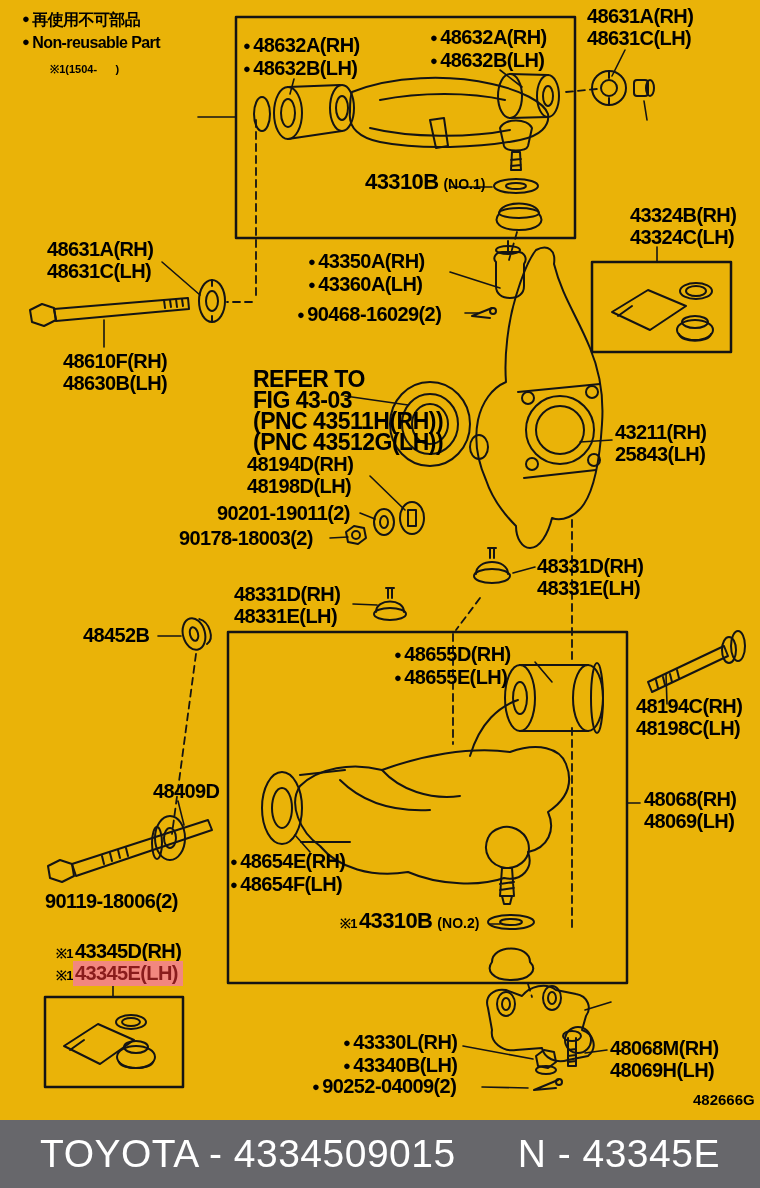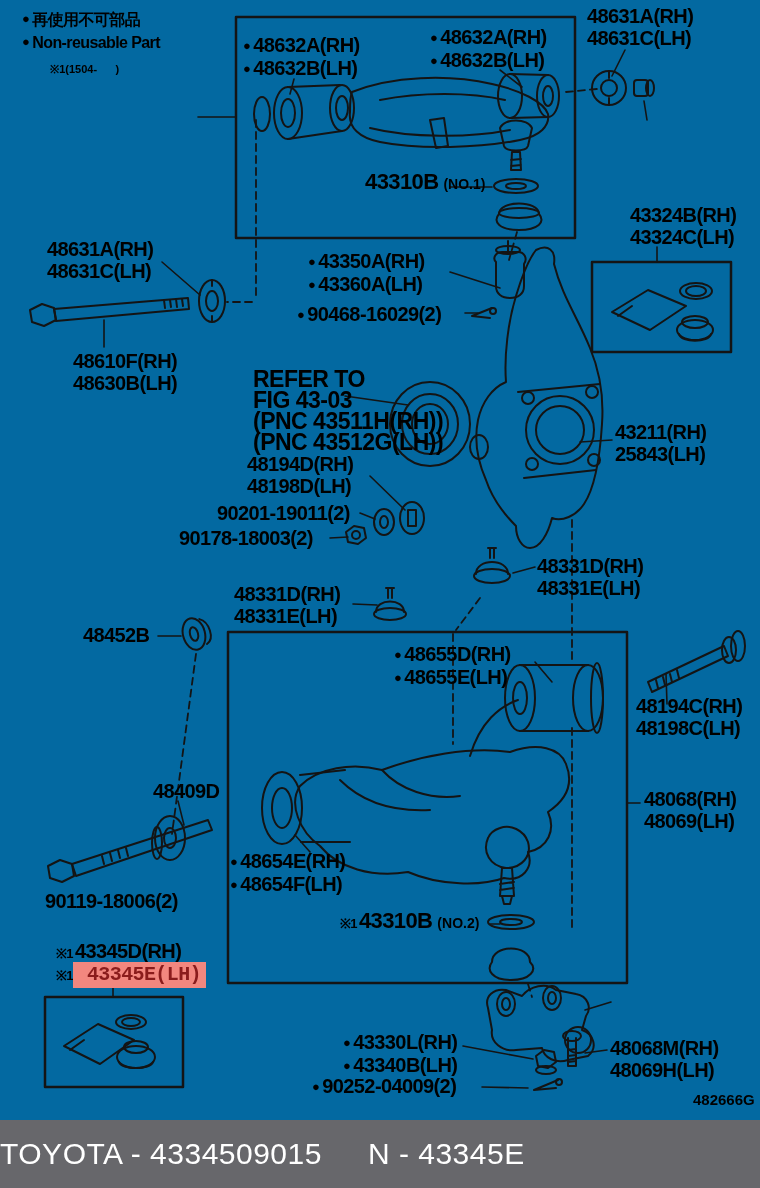--- a/index.html
+++ b/index.html
@@ -1,33 +1,33 @@
 <!DOCTYPE html>
 <html style="--hl: #f2877f; --hlt: #8a1c1c; --fbg: #67676b;"><head>
 <meta charset="utf-8">
 <style>
   html,body{margin:0;padding:0;background:#fff;}
-  .page{position:relative;width:760px;height:1188px;background:#0369a1;overflow:hidden;
+  .page{position:relative;width:760px;height:1188px;background:#eab308;overflow:hidden;
         font-family:"Liberation Sans",sans-serif;color:#000;}
   .art{position:absolute;left:0;top:0;}
   .lbl{position:absolute;font-weight:700;font-size:20px;line-height:22px;
        letter-spacing:-0.6px;white-space:nowrap;color:#000;}
   .lbl.sm{font-size:11px;letter-spacing:0;margin-left:26px;}
   .lbl.jp{font-size:16px;}
   .b{font-size:13px;vertical-align:2px;margin-right:3px;}
   .star{font-size:13px;margin-right:2px;}
   .no{font-size:14px;letter-spacing:0;}
   .big{font-size:22px;}
   .refer{font-size:23px;line-height:21px;letter-spacing:-0.5px;}
   .code{font-size:15px;letter-spacing:0;text-align:right;}
   .pre{white-space:pre;}
-  .hl{background:var(--hl,#f2877f);color:var(--hlt,#8a1c1c);padding:1px 5px 2px 14px;margin-left:-2px;font-family:Liberation Mono, monospace;}
+  .hl{background:var(--hl,#f2877f);color:var(--hlt,#8a1c1c);padding:1px 5px 2px 2px;margin-left:-2px;}
   .footer{position:absolute;left:0;top:1120px;width:760px;height:68px;
           background:var(--fbg,#67676b);color:#fff;display:flex;align-items:center;
-          gap:46px;font-size:30px;font-weight:400;letter-spacing:0.5px;}
+          justify-content:center;gap:62px;font-size:39px;font-weight:400;letter-spacing:0.5px;}
 </style>
 </head>
 <body>
 
 <div class="page">
 
   <svg class="art" width="760" height="1120" viewBox="0 0 760 1120">
     <g fill="none" stroke="#141414" stroke-width="2" stroke-linejoin="round" stroke-linecap="round">
 
       <rect x="236" y="17" width="339" height="221" stroke-width="2.5"></rect>
@@ -277,21 +277,21 @@
 
   <div class="lbl" style="left:297px;top:303px">
     <span class="b">●</span><span>90468-16029(2)</span>
   </div>
 
   <div class="lbl" style="left:47px;top:238px">
     <div>48631A(RH)</div>
     <div>48631C(LH)</div>
   </div>
 
-  <div class="lbl" style="left:73px;top:350px">
+  <div class="lbl" style="left:63px;top:350px">
     <div>48610F(RH)</div>
     <div>48630B(LH)</div>
   </div>
 
   <div class="lbl refer" style="left:253px;top:369px">
     <div>REFER TO</div>
     <div>FIG 43-03</div>
     <div>(PNC 43511H(RH))</div>
     <div>(PNC 43512G(LH))</div>
   </div>

